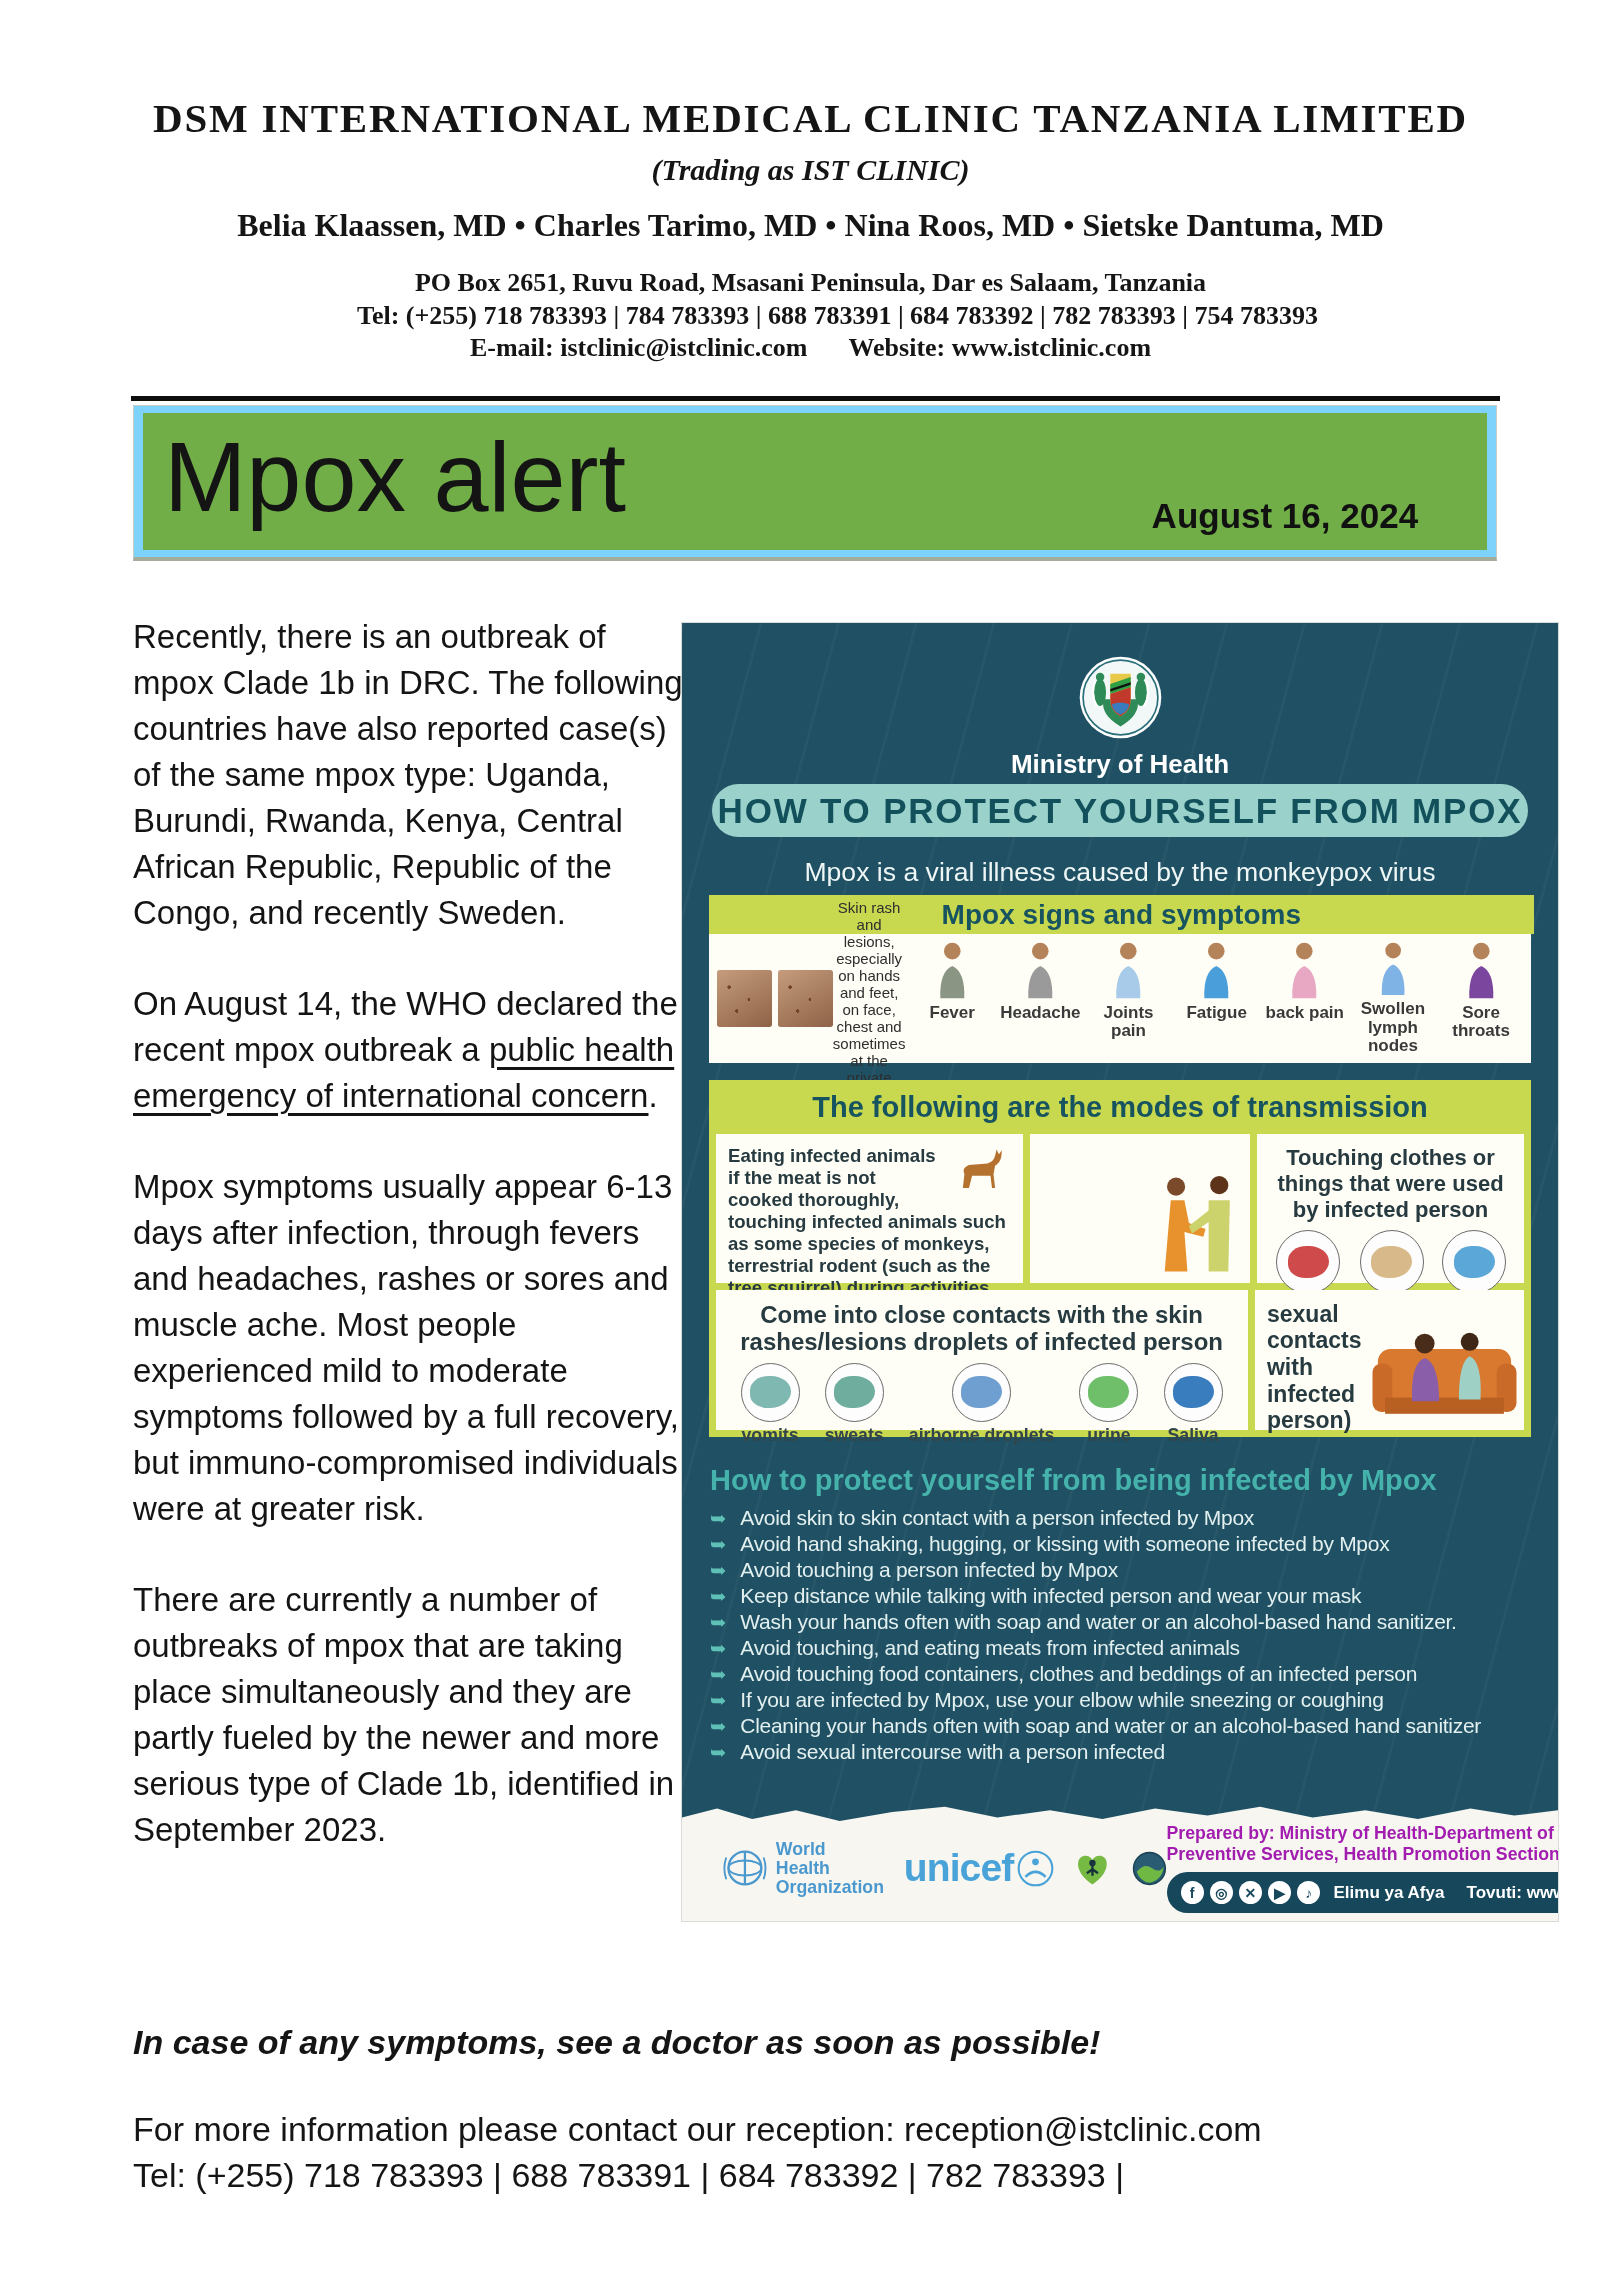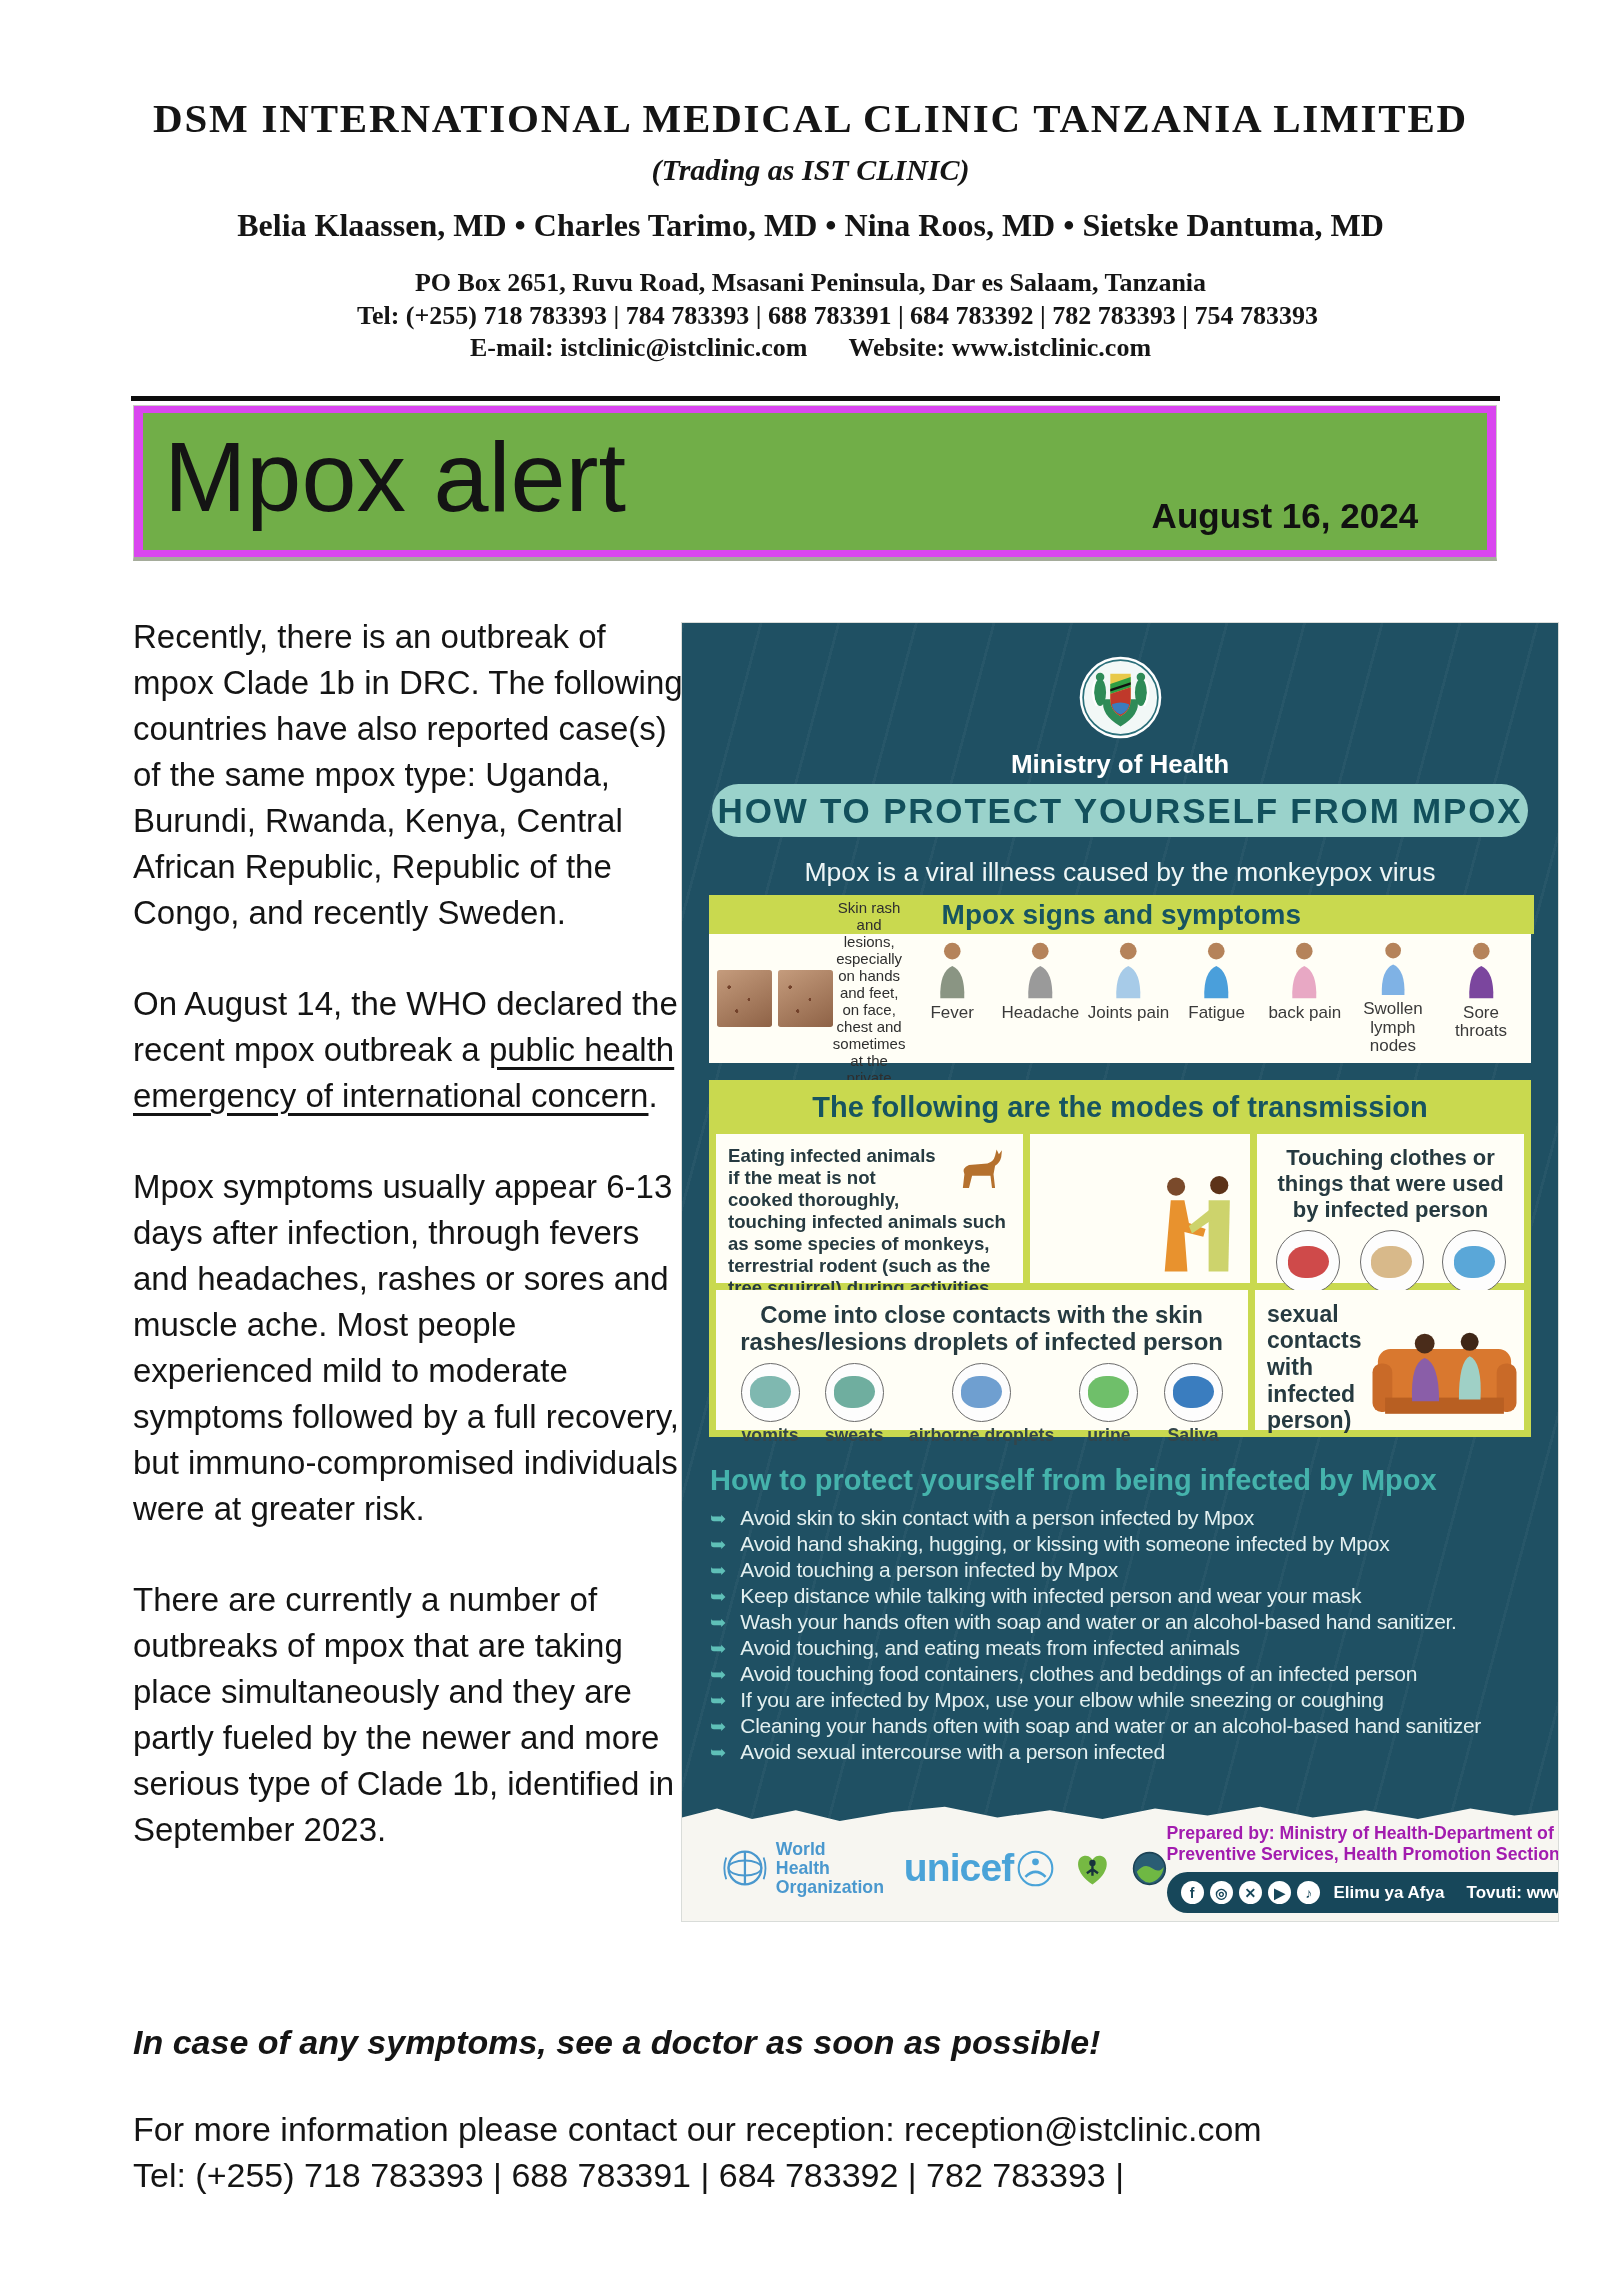--- a/index.html
+++ b/index.html
@@ -9,21 +9,21 @@
   .lh{position:absolute;left:0;width:100%;text-align:center;font-family:"Liberation Serif",serif;font-weight:bold;}
   .lh-title{top:94px;font-size:41px;letter-spacing:1.8px;}
   .lh-trading{top:153px;font-size:30px;font-style:italic;}
   .lh-doctors{top:207px;font-size:32px;}
   .lh-address{top:268px;font-size:26px;}
   .lh-tel{top:301px;font-size:26px;padding-left:27px;}
   .lh-mail{top:333px;font-size:26px;}
   .lh-mail .gap{display:inline-block;width:41px;}
   .rule{position:absolute;left:131px;top:396px;width:1369px;height:5.3px;background:#0d0d0d;}
   
-  .banner-outer{position:absolute;left:133px;top:405px;width:1364px;height:156px;background:#d946ef;
+  .banner-outer{position:absolute;left:133px;top:405px;width:1364px;height:156px;background:#7dd3fc;
                 border:0.9px solid #c9cdc4;border-bottom:4.4px solid #a5ac9b;box-sizing:border-box;}
   .banner{position:absolute;left:8.9px;top:7px;right:8.9px;bottom:7px;background:#71ae48;}
   .banner-title{position:absolute;left:21px;top:50%;transform:translateY(-54%);font-size:99px;color:#141414;white-space:nowrap;}
   .banner-date{position:absolute;right:69px;bottom:14px;font-size:35px;font-weight:bold;color:#111;}
   
   .article{position:absolute;left:133px;top:614px;width:553px;font-size:33px;line-height:46px;color:#141414;}
   .article p{margin:0 0 45px 0;}
   .article .u{text-decoration:underline;text-decoration-thickness:2.7px;text-underline-offset:6.2px;}
   
   .closing-warning{position:absolute;left:133px;top:2023px;font-size:34px;font-weight:bold;font-style:italic;}
@@ -45,21 +45,21 @@
   .symp-first{width:188px;display:flex;flex-direction:row;align-items:center;}
   .photos{display:flex;gap:5.3px;}
   .photo{width:55px;height:57px;border-radius:2.7px;background:
      radial-gradient(5.3px 5.3px at 22% 30%,#72412a 30%,transparent 34%),
      radial-gradient(4.4px 4.4px at 58% 52%,#72412a 30%,transparent 34%),
      radial-gradient(5.3px 5.3px at 36% 72%,#72412a 30%,transparent 34%),
      linear-gradient(150deg,#c59c7d,#8e6246);}
   .symp-first .cap{font-size:15px;line-height:17px;text-align:center;color:#2e2e2e;margin-top:4.4px;}
   .symp-cell{flex:1;display:flex;flex-direction:column;align-items:center;justify-content:flex-start;}
   .symp-cell svg{height:59px;}
-  .symp-label{font-size:17px;line-height:18.6px;font-weight:normal;color:#3a3a3a;text-align:center;margin-top:3.5px;}
+  .symp-label{font-size:17px;line-height:18.6px;font-weight:bold;color:#3a3a3a;text-align:center;margin-top:3.5px;}
   .limewrap{position:absolute;top:457px;left:26.6px;right:26.6px;background:#c9d94f;padding:7px;box-sizing:border-box;}
   .band2{font-size:29px;font-weight:bold;color:#175460;text-align:center;padding:4.4px 0 9.8px;}
   .trow{display:flex;gap:7px;}
   .tbox{background:#fffef6;color:#263a40;box-sizing:border-box;padding:10.6px 12.4px;}
   .tb1{flex:0 0 307px;height:149px;font-size:18.6px;line-height:22px;font-weight:bold;}
   .tb1 svg{float:right;clear:right;margin:0 0 3.5px 5.3px;}
   .tb2{flex:0 0 220px;height:149px;font-size:24px;line-height:27.5px;font-weight:bold;position:relative;}
   .tb2 .txt{width:133px;}
   .tb2 svg{position:absolute;right:5.3px;bottom:7px;}
   .tb3{flex:1;height:149px;}

